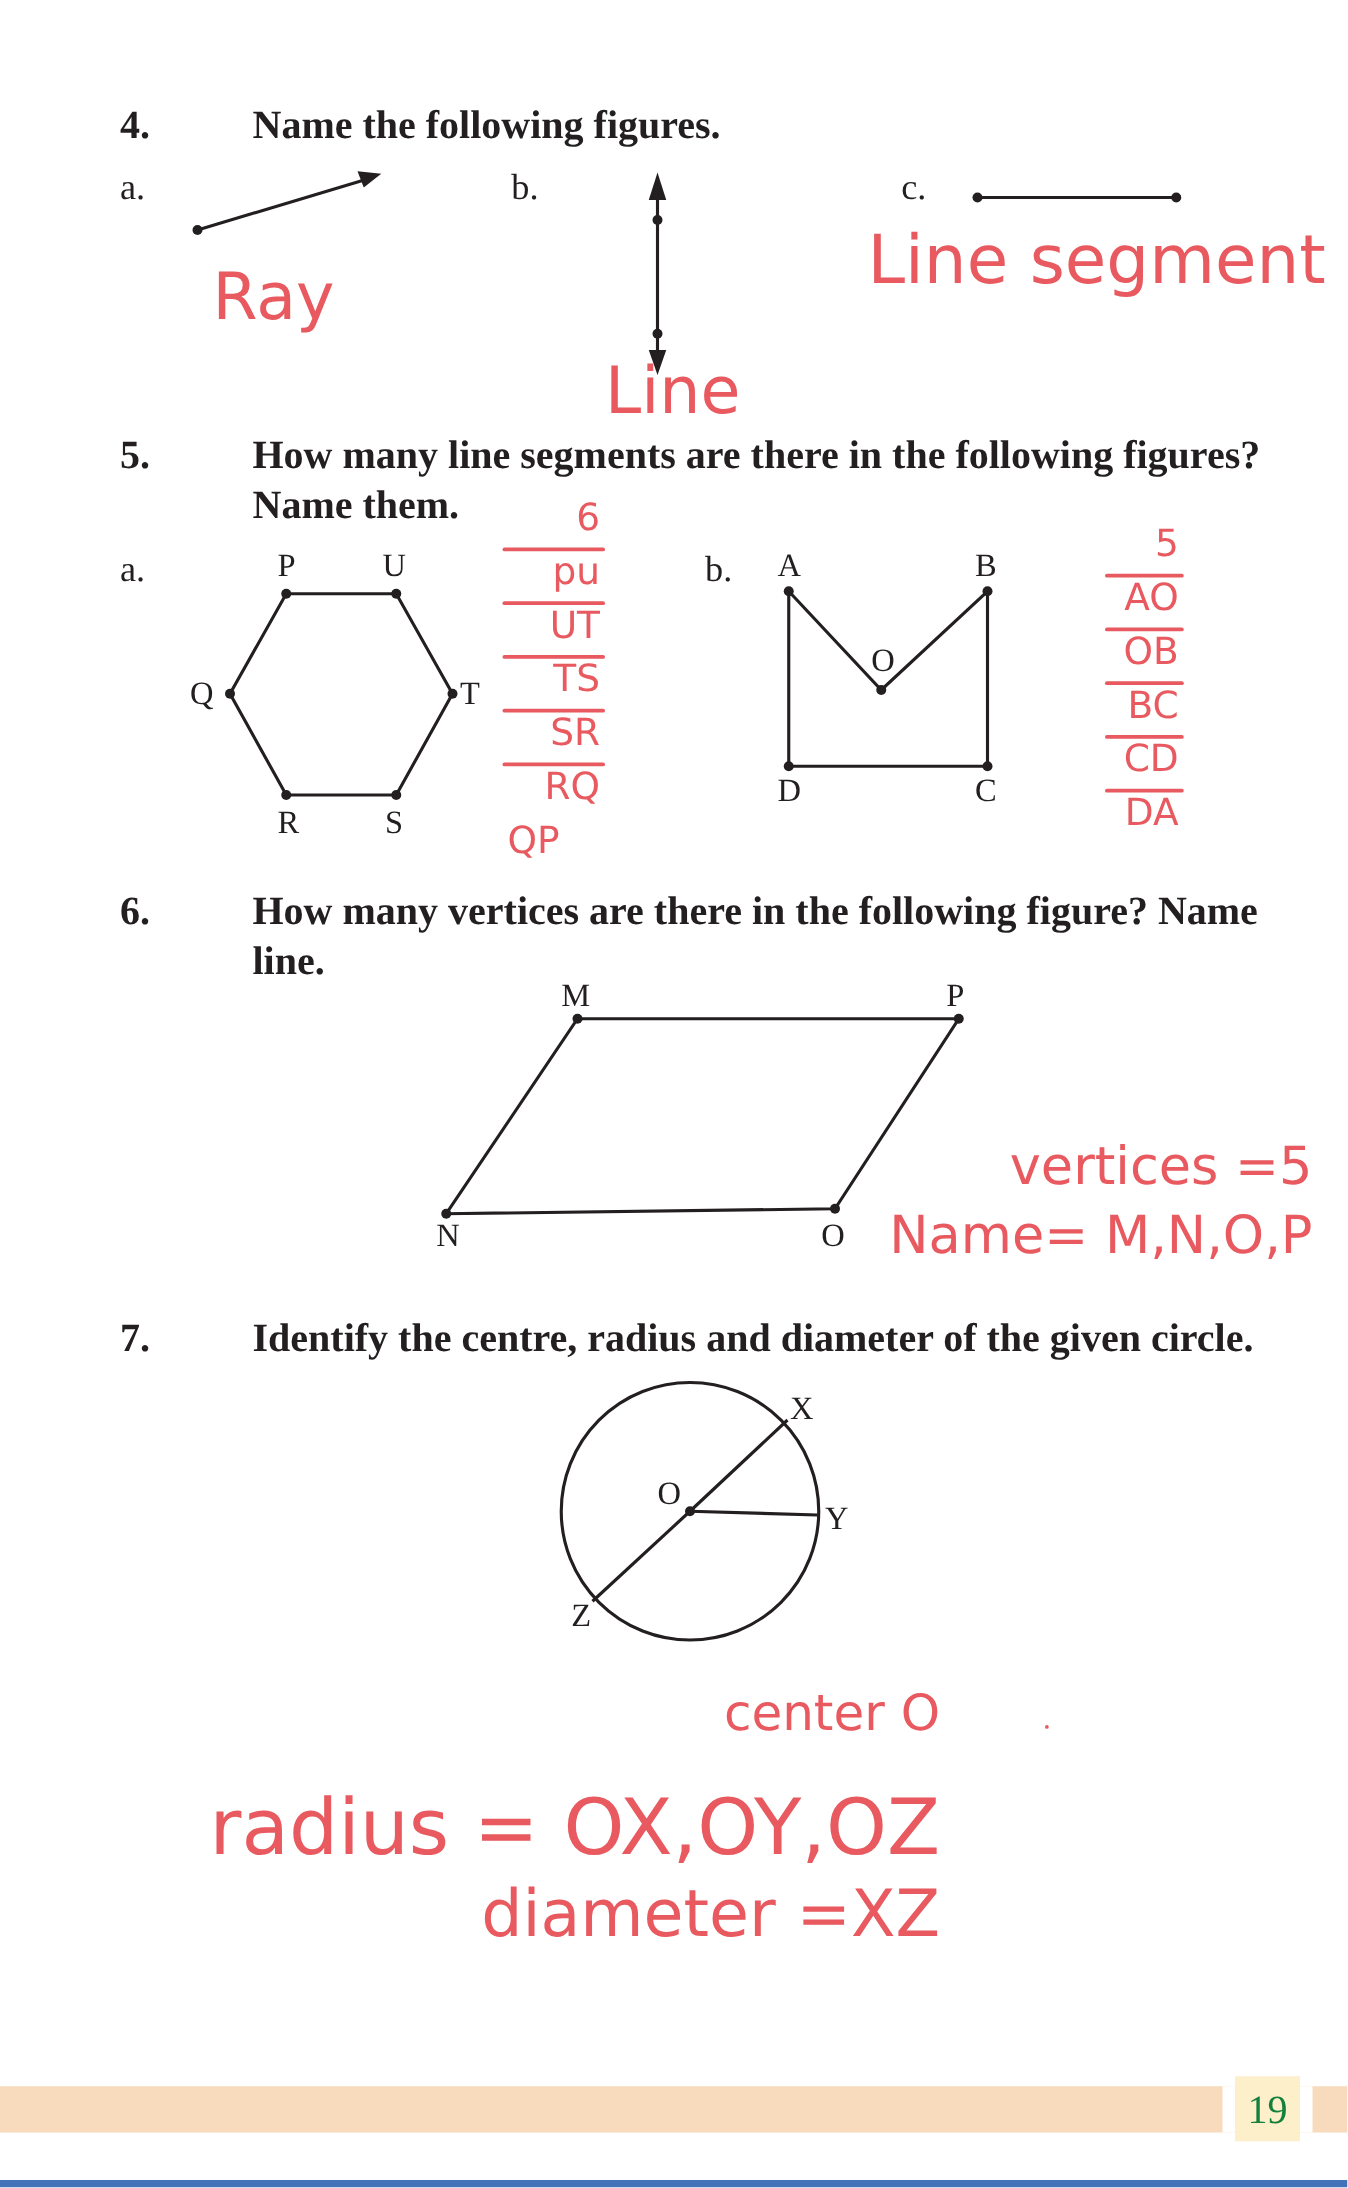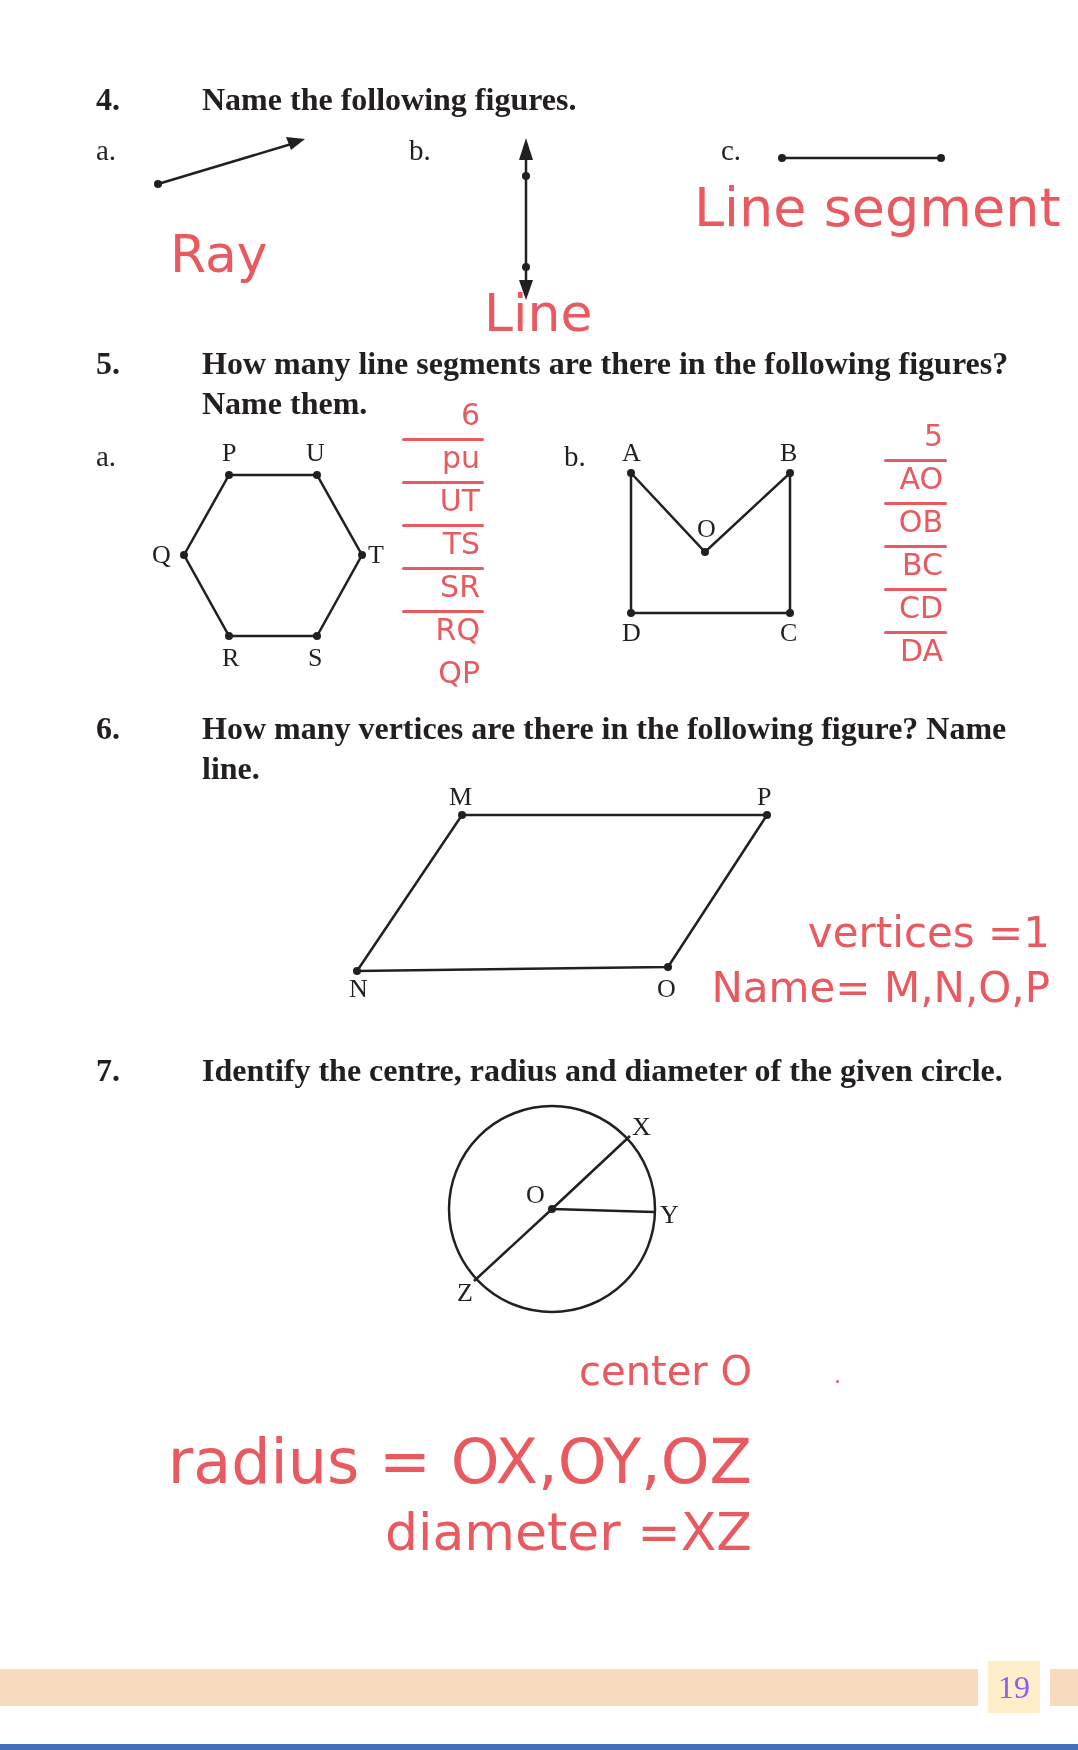--- a/index.html
+++ b/index.html
@@ -8,21 +8,21 @@
   .q .num{position:absolute;left:0;top:0;}
   .q .txt{position:absolute;left:58px;top:0;white-space:nowrap;margin-left:48px;}
   .lbl{position:absolute;font-family:"Liberation Serif",serif;font-size:29px;color:#231f20;}
   .pt{position:absolute;font-family:"Liberation Serif",serif;font-size:26px;color:#231f20;}
   .hw{position:absolute;font-family:"DejaVu Sans",sans-serif;color:#e85a5f;white-space:nowrap;}
   svg.fig{position:absolute;left:0;top:0;}
   .ans-list{position:absolute;font-family:"DejaVu Sans",sans-serif;color:#e85a5f;font-size:30px;line-height:43px;text-align:right;}
   .ans-list div{position:relative;}
   .ans-list div.ov::before{content:"";position:absolute;left:-4px;right:-4px;top:2px;height:3px;background:#e85a5f;border-radius:2px;}
   .footer-band{position:absolute;left:0;top:1669px;width:1078px;height:37px;background:#f8dabd;}
-  .page-num{position:absolute;left:988px;top:1661px;width:52px;height:52px;background:#fcefc9;font-family:"Liberation Serif",serif;font-size:32px;color:#8b5cf6;text-align:center;line-height:52px;}
+  .page-num{position:absolute;left:988px;top:1661px;width:52px;height:52px;background:#fcefc9;font-family:"Liberation Serif",serif;font-size:32px;color:#15803d;text-align:center;line-height:52px;}
   .gap{position:absolute;top:1669px;height:37px;width:10px;background:#fff;}
   .bottom-bar{position:absolute;left:0;top:1744px;width:1078px;height:6px;background:#4472b8;}
 </style>
 </head>
 <body>
 
 <div class="q" style="left:96px;top:79px;">
   <span class="num">4.</span>
   <span class="txt">Name the following figures.</span>
 </div>
@@ -87,21 +87,21 @@
 
   <g>
     <circle cx="552" cy="1209" r="103" fill="none" stroke="#231f20" stroke-width="2.5"></circle>
     <line x1="552" y1="1209" x2="630" y2="1136" stroke="#231f20" stroke-width="2.5"></line>
     <line x1="552" y1="1209" x2="474" y2="1281" stroke="#231f20" stroke-width="2.5"></line>
     <line x1="552" y1="1209" x2="654" y2="1212" stroke="#231f20" stroke-width="2.5"></line>
     <circle cx="552" cy="1209" r="4" fill="#231f20"></circle>
   </g>
 </svg>
 
-<span class="hw" style="left:170px;top:208px;font-size:52px;margin-top:16px;">Ray</span>
+<span class="hw" style="left:170px;top:208px;font-size:52px;">Ray</span>
 <span class="hw" style="left:484px;top:283px;font-size:52px;">Line</span>
 <span class="hw" style="left:694px;top:176px;font-size:54px;">Line segment</span>
 
 <div class="q" style="left:96px;top:343px;">
   <span class="num">5.</span>
   <span class="txt">How many line segments are there in the following figures?</span>
   <span class="txt" style="top:40px;">Name them.</span>
 </div>
 
 <span class="lbl" style="left:96px;top:440px;">a.</span>
@@ -120,21 +120,21 @@
 <span class="pt" style="left:622px;top:618px;">D</span>
 <span class="pt" style="left:780px;top:618px;">C</span>
 
 <div class="ans-list" style="left:406px;top:393px;width:74px;">
   <div>6</div>
   <div class="ov">pu</div>
   <div class="ov">UT</div>
   <div class="ov">TS</div>
   <div class="ov">SR</div>
   <div class="ov">RQ</div>
-  <div style="text-align:right;">QP</div>
+  <div style="text-align:left;">QP</div>
 </div>
 
 <div class="ans-list" style="left:888px;top:414px;width:55px;">
   <div>5</div>
   <div class="ov">AO</div>
   <div class="ov">OB</div>
   <div class="ov">BC</div>
   <div class="ov">CD</div>
   <div class="ov">DA</div>
 </div>
@@ -143,21 +143,21 @@
   <span class="num">6.</span>
   <span class="txt">How many vertices are there in the following figure? Name</span>
   <span class="txt" style="top:40px;">line.</span>
 </div>
 
 <span class="pt" style="left:449px;top:782px;">M</span>
 <span class="pt" style="left:757px;top:782px;">P</span>
 <span class="pt" style="left:349px;top:974px;">N</span>
 <span class="pt" style="left:657px;top:974px;">O</span>
 
-<span class="hw" style="right:28px;top:908px;font-size:42px;">vertices =1</span>
+<span class="hw" style="right:28px;top:908px;font-size:42px;">vertices =5</span>
 <span class="hw" style="right:28px;top:963px;font-size:42px;">Name= M,N,O,P</span>
 
 <div class="q" style="left:96px;top:1050px;">
   <span class="num">7.</span>
   <span class="txt">Identify the centre, radius and diameter of the given circle.</span>
 </div>
 
 <span class="pt" style="left:526px;top:1180px;">O</span>
 <span class="pt" style="left:632px;top:1112px;">X</span>
 <span class="pt" style="left:660px;top:1200px;">Y</span>

